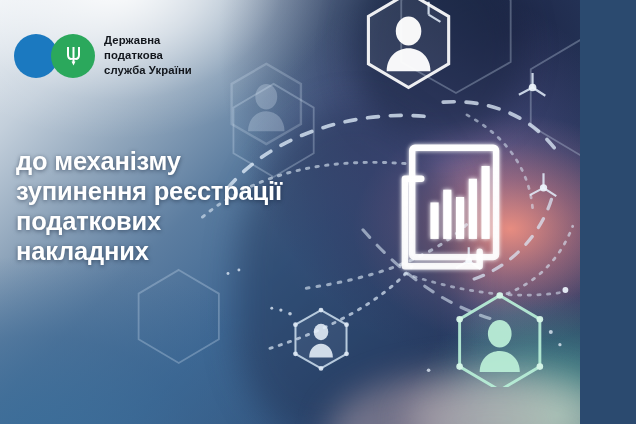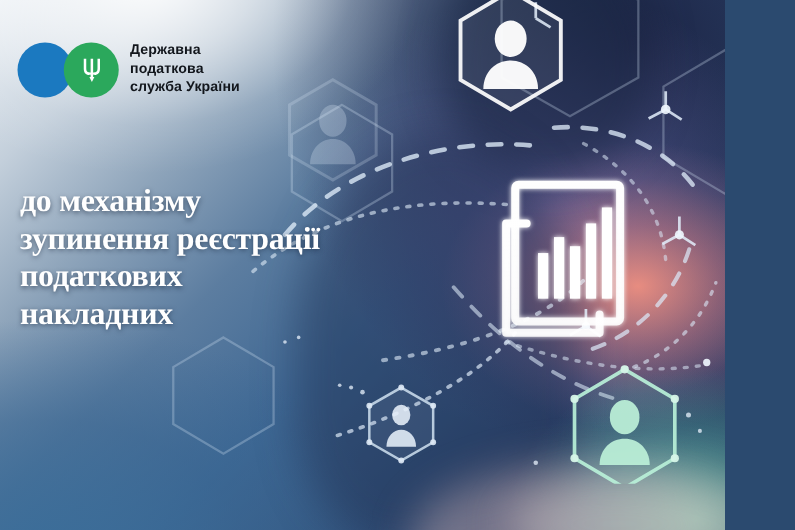--- a/index.html
+++ b/index.html
@@ -112,21 +112,20 @@
     padding:5px 13px 7px 16px;
     white-space:nowrap;
     box-shadow:0 1px 3px rgba(10,20,40,0.25);
   }
   .hl-rest {
     margin-top:7px; padding-left:16px;
     color:#ffffff; font-size:25.5px; font-weight:bold;
     line-height:1.18; letter-spacing:-0.2px;
     text-shadow:0 1px 4px rgba(12,26,48,0.55);
     white-space:pre-line;
-    font-family:Liberation Serif, serif;
   }
 </style>
 </head>
 <body>
 
 <div id="poster">
 
   <div class="bg-layer bg-base"></div>
   <div class="bg-layer bg-navy"></div>
   <div class="bg-layer bg-violet"></div>

